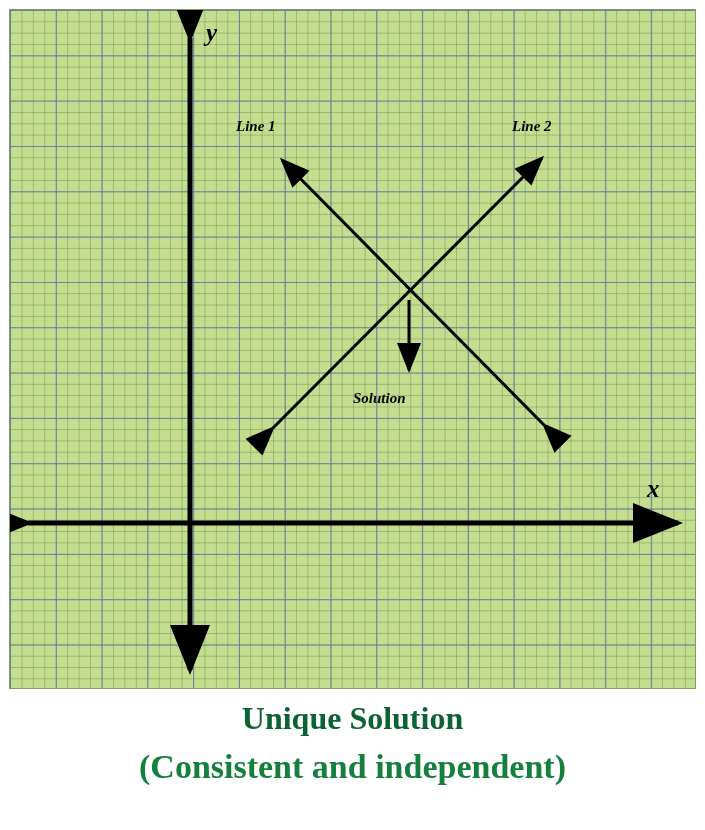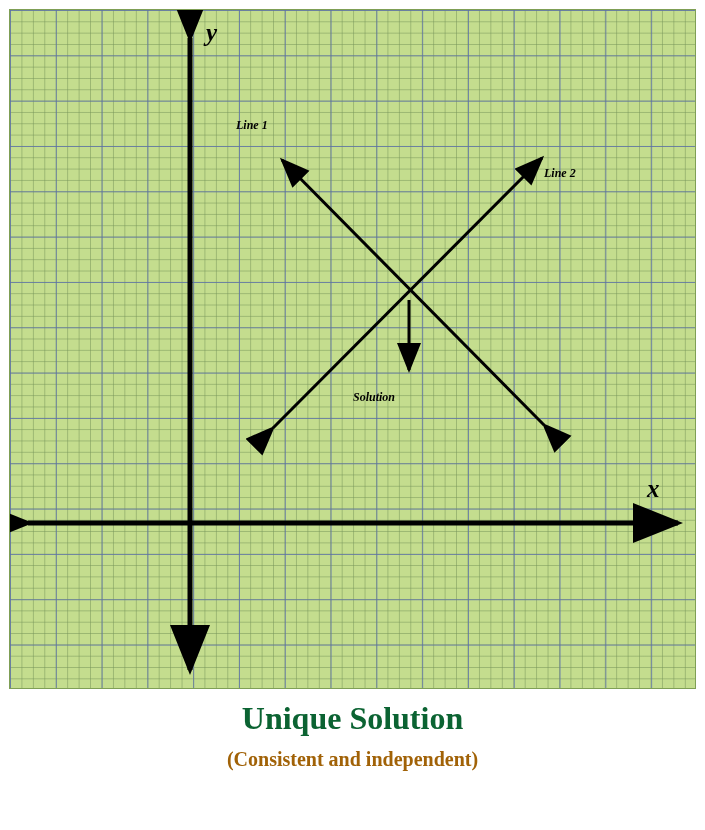--- a/index.html
+++ b/index.html
@@ -60,26 +60,26 @@
     color: #000000;
   }
   #label-y { left: 196px; top: 9px; }
   #label-x { left: 637px; top: 465px; }
 
   .line-label {
     position: absolute;
     font-family: "Liberation Serif", serif;
     font-style: italic;
     font-weight: bold;
-    font-size: 12px;
+    font-size: 15px;
     color: #000000;
     white-space: nowrap;
   }
   #label-line1 { left: 226px; top: 108px; }
-  #label-line2 { left: 534px; top: 108px; margin-top: 48px; }
+  #label-line2 { left: 502px; top: 108px; }
   #label-solution { left: 343px; top: 380px; }
 
   
   #caption-1 {
     position: absolute;
     left: 0;
     top: 700px;
     width: 705px;
     text-align: center;
     font-family: "Liberation Serif", serif;
@@ -88,22 +88,22 @@
     color: #0b6332;
   }
   #caption-2 {
     position: absolute;
     left: 0;
     top: 748px;
     width: 705px;
     text-align: center;
     font-family: "Liberation Serif", serif;
     font-weight: bold;
-    font-size: 20px;
-    color: #a16207;
+    font-size: 34px;
+    color: #15803d;
   }
 </style>
 </head>
 <body>
 
 <div id="root">
 
   <div id="graph-panel">
     <div id="grid-minor"></div>
     <div id="grid-major"></div>

